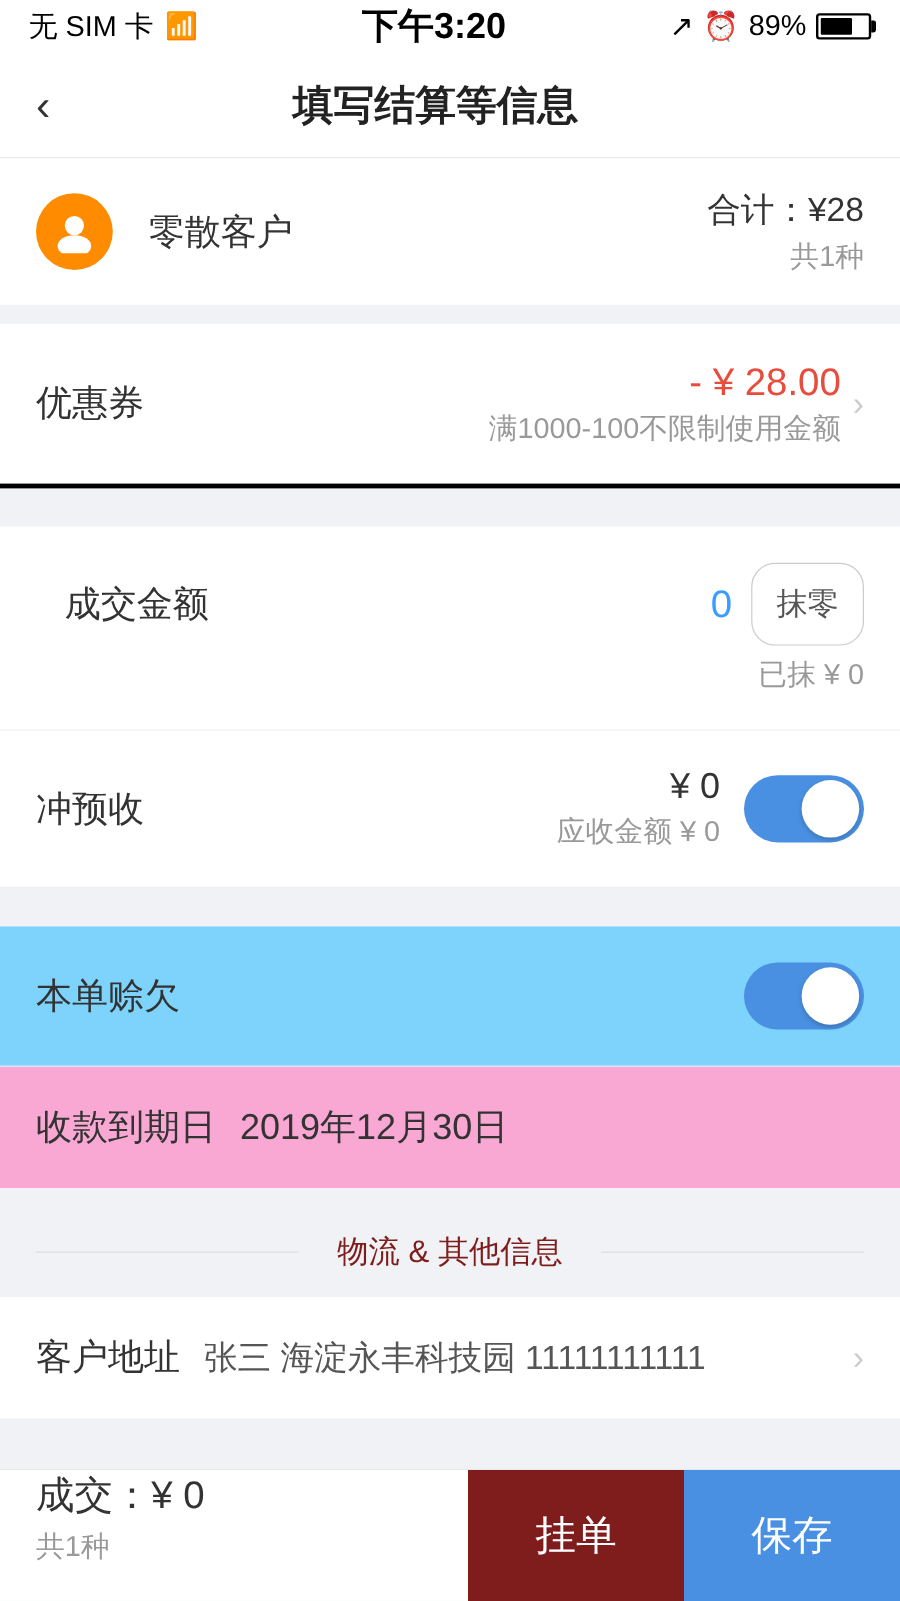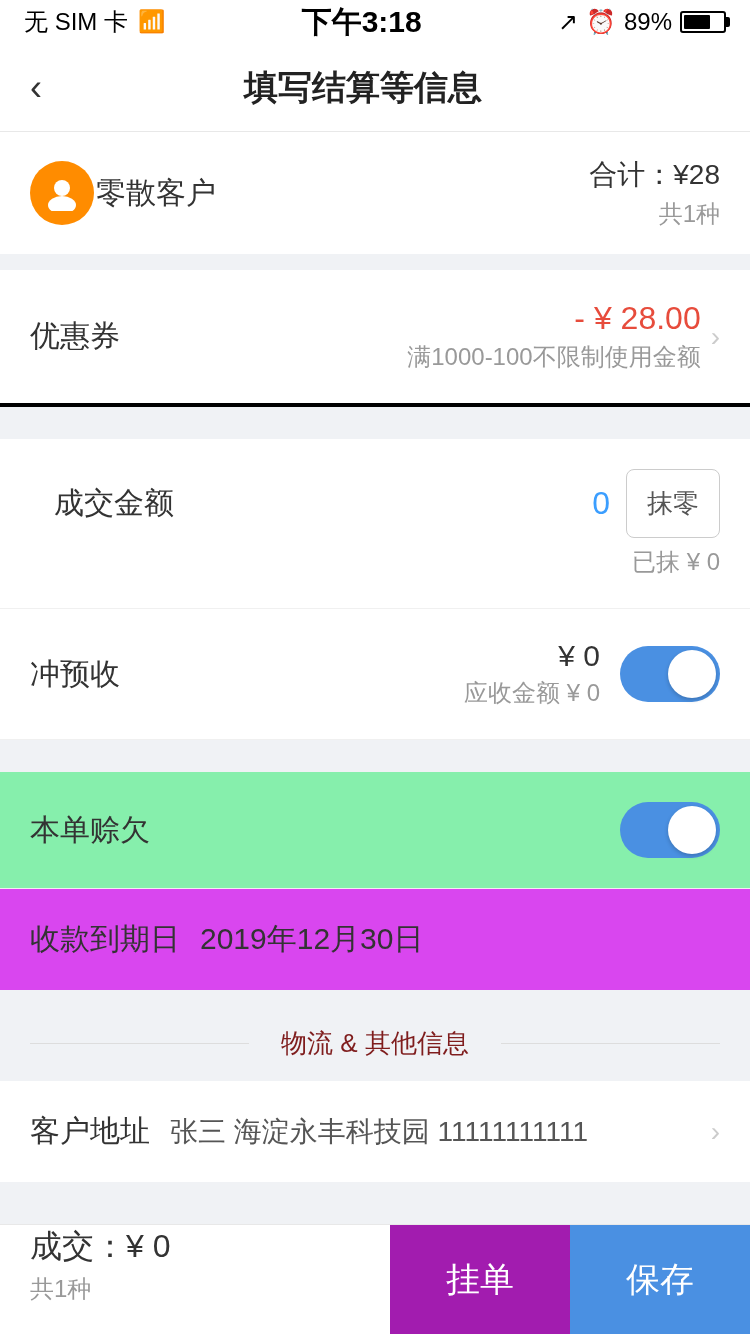--- a/index.html
+++ b/index.html
@@ -75,21 +75,21 @@
 
     
     .customer-row {
       background: #fff;
       padding: 24px 30px;
       display: flex;
       align-items: center;
       justify-content: space-between;
       margin-bottom: 16px;
     }
-    .customer-left { display: flex; align-items: center; gap: 2px; }
+    .customer-left { display: flex; align-items: center; gap: 30px; }
     .customer-avatar {
       width: 64px; height: 64px;
       background: #ff8c00;
       border-radius: 50%;
       display: flex; align-items: center; justify-content: center;
       font-size: 28px; color: #fff;
     }
     .customer-name { font-size: 30px; color: #333; font-weight: 500; }
     .customer-right { text-align: right; }
     .customer-total { font-size: 28px; color: #333; }
@@ -124,21 +124,21 @@
       margin-left: 24px;
     }
     .amount-input-wrap {
       display: flex;
       align-items: center;
       gap: 16px;
     }
     .amount-value-blue { font-size: 32px; color: #3b9eff; font-weight: 500; }
     .round-zero-btn {
       border: 1px solid #ccc;
-      border-radius: 8px;
+      border-radius: 20px;
       padding: 16px 20px;
       font-size: 26px;
       color: #555;
       background: #fff;
       cursor: pointer;
     }
     .amount-sub { font-size: 24px; color: #999; margin-top: 8px; text-align: right; }
 
     
     .prepay-row {
@@ -167,31 +167,31 @@
       position: absolute;
       top: 4px; right: 4px;
       box-shadow: 0 2px 4px rgba(0,0,0,0.2);
     }
 
     
     .divider-section { background: #f0f2f5; height: 16px; }
 
     
     .credit-row {
-      background: #86efac;
+      background: #7dd3fc;
       padding: 30px;
       display: flex;
       align-items: center;
       justify-content: space-between;
       border-bottom: 1px solid #f0f0f0;
     }
 
     
     .due-date-row {
-      background: #d946ef;
+      background: #f9a8d4;
       padding: 30px;
       display: flex;
       align-items: center;
       gap: 20px;
     }
     .due-date-label { font-size: 30px; color: #333; }
     .due-date-value { font-size: 30px; color: #333; }
 
     
     .logistics-header {
@@ -232,21 +232,21 @@
     }
     .bottom-info {
       flex: 1;
       padding: 0 30px;
     }
     .bottom-deal { font-size: 28px; color: #333; }
     .bottom-deal span { font-size: 32px; font-weight: 500; }
     .bottom-count { font-size: 24px; color: #999; margin-top: 4px; }
     .btn-hold {
       width: 180px; height: 110px;
-      background: #a21caf;
+      background: #7f1d1d;
       border: none;
       color: #fff;
       font-size: 34px;
       font-weight: 500;
       cursor: pointer;
       display: flex; align-items: center; justify-content: center;
     }
     .btn-save {
       width: 180px; height: 110px;
       background: #4a90e2;
@@ -259,21 +259,21 @@
     }
   </style>
 </head>
 <body>
 
 <div class="status-bar">
   <div class="status-left">
     <span>无 SIM 卡</span>
     <span class="wifi-icon">📶</span>
   </div>
-  <div class="status-center">下午3:18</div>
+  <div class="status-center">下午3:20</div>
   <div class="status-right">
     <span>↗</span>
     <span>⏰</span>
     <span>89%</span>
     <div class="battery-box">
       <div class="battery-fill"></div>
       <div class="battery-tip"></div>
     </div>
   </div>
 </div>

